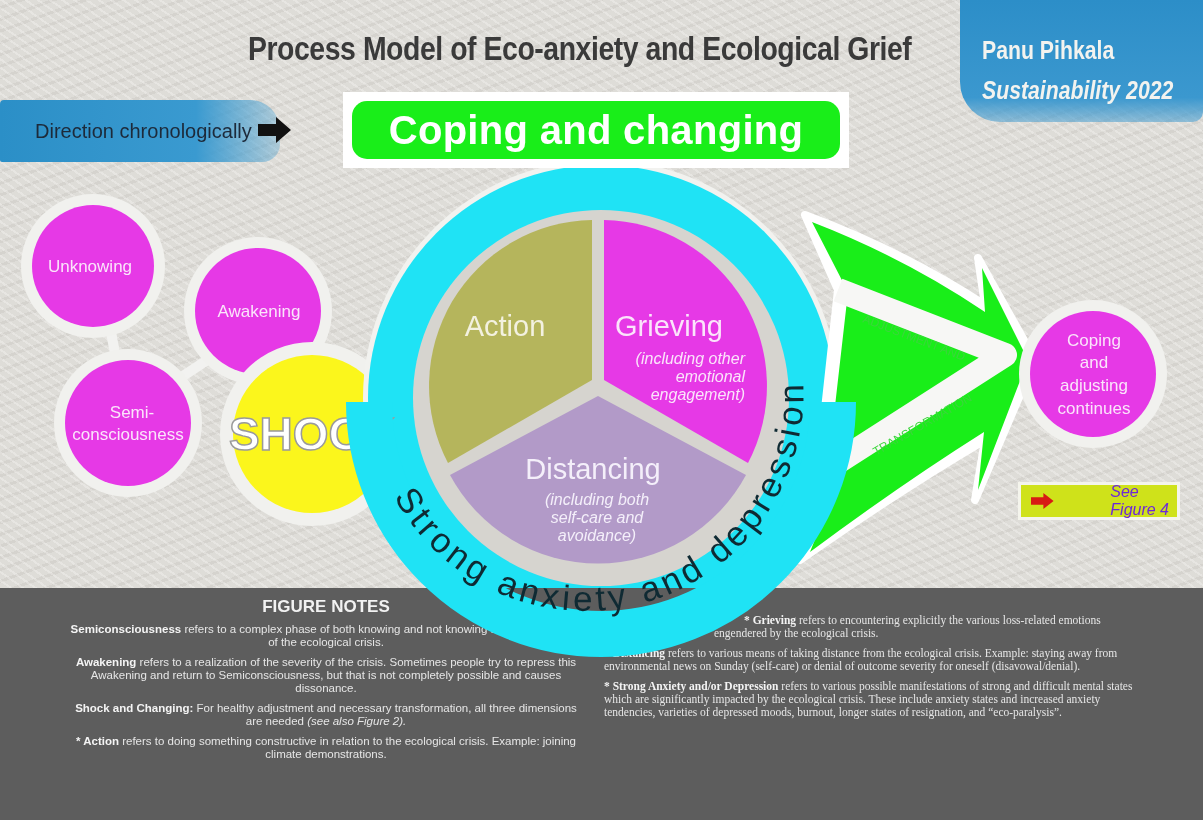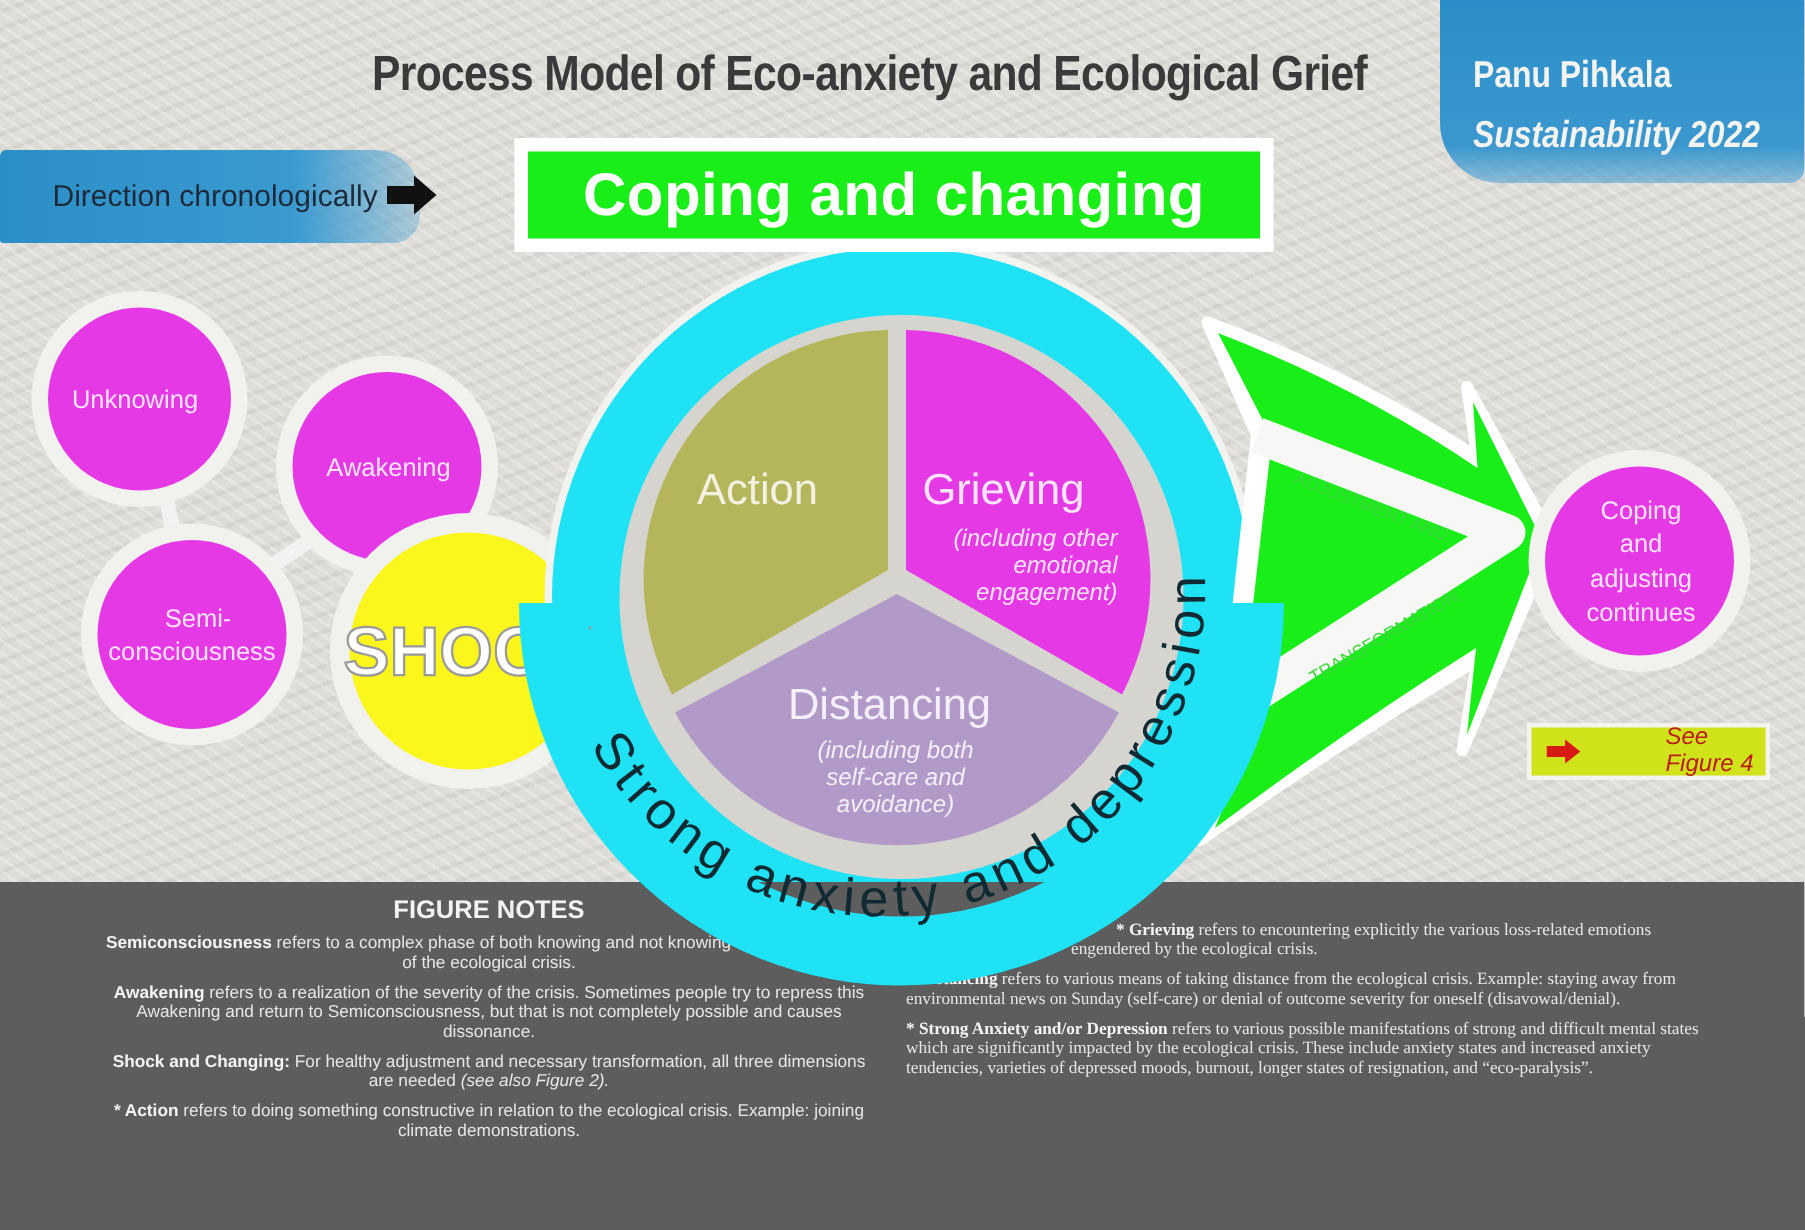--- a/index.html
+++ b/index.html
@@ -37,40 +37,40 @@
   .author { position:absolute; left:982px; top:36px; font-size:25px; font-weight:bold; color:#f3f3ef;
     transform:scaleX(0.85); transform-origin:left top; white-space:nowrap; }
   .journal { position:absolute; left:982px; top:76px; font-size:25px; font-weight:bold; font-style:italic;
     color:#f3f3ef; transform:scaleX(0.85); transform-origin:left top; white-space:nowrap; }
   .coping-box {
     position:absolute; left:343px; top:92px; width:506px; height:76px; background:#ffffff;
     box-sizing:border-box; padding:9px;
   }
   .coping-inner {
     width:100%; height:100%; background:#19ee19; color:#ffffff; font-size:40px; font-weight:bold;
-    display:flex; align-items:center; justify-content:center; letter-spacing:0.3px;
+    display:flex; align-items:center; justify-content:center; letter-spacing:0.3px;border-radius:15px;
   }
   svg.main { position:absolute; left:0; top:0; }
   .bubble-text { font-family:"Liberation Sans", sans-serif; fill:#fbe4fb; font-size:17px; }
   .notes {
     position:absolute; left:0; top:588px; width:1203px; height:232px; background:#5d5d5d;
   }
   .notes-col { position:absolute; color:#e6e6e6; font-size:11.5px; line-height:13px; }
   .notes-col p { margin:0 0 7px 0; }
   .notes-col b { color:#f4f4f4; }
   .notes-heading { font-size:17px; font-weight:bold; color:#f2f2f2; margin:0 0 10px 0; }
   .see-fig {
     position:absolute; left:1018px; top:482px; width:162px; height:38px; background:#f4f4ec;
     box-sizing:border-box; padding:3px;
   }
   .see-fig-inner {
     width:100%; height:100%; background:#cfe21a; display:flex; align-items:center; padding-left:10px;
     box-sizing:border-box; gap:8px;
   }
-  .see-fig-label { color:#b91c1c; font-style:italic; font-size:16px;margin-left:48px; }
+  .see-fig-label { color:#6d28d9; font-style:italic; font-size:16px;margin-left:48px; }
 </style>
 </head>
 <body>
 
 <div class="texture"></div>
 
 <div class="brush-left"></div>
 <div class="direction-label">Direction chronologically</div>
 <svg class="arrow-black" width="34" height="28" viewBox="0 0 34 28">
   <polygon points="0,8 18,8 18,1 33,14 18,27 18,20 0,20" fill="#111"></polygon>

